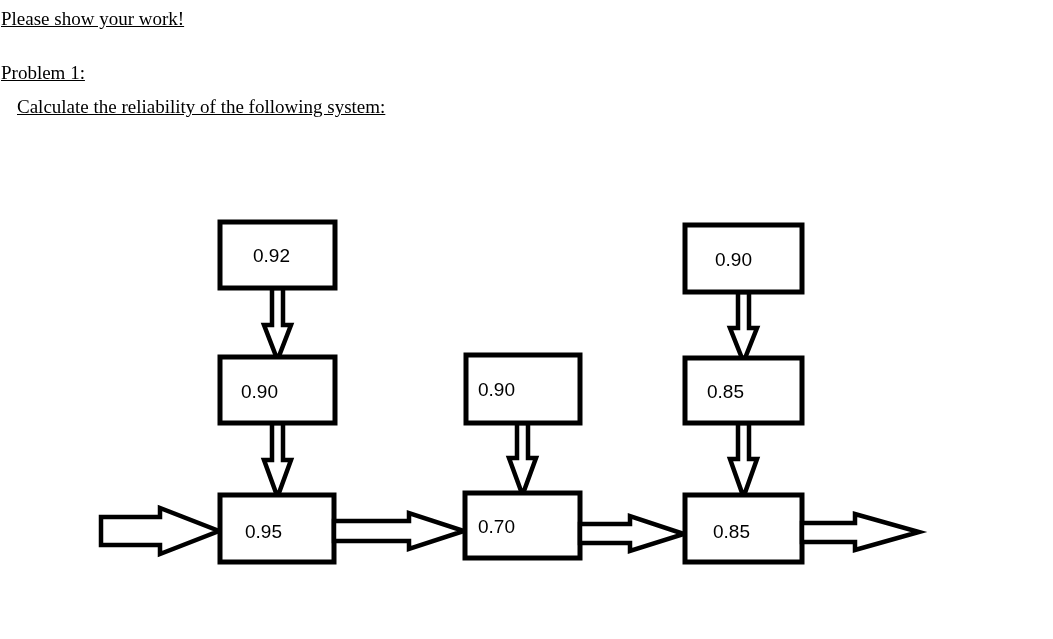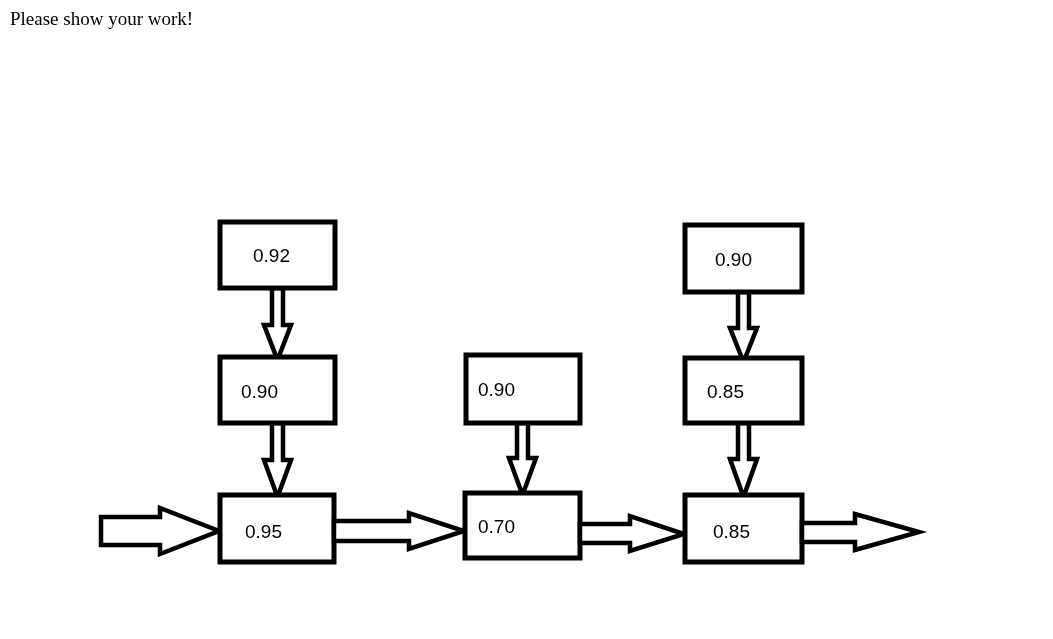--- a/index.html
+++ b/index.html
@@ -13,27 +13,28 @@
     width: 1053px;
     height: 639px;
     background: #ffffff;
     overflow: hidden;
     font-family: "Liberation Serif", "DejaVu Serif", serif;
   }
 
   
   .prose {
     position: absolute;
-    left: 10px;
+    left: 1px;
     top: 2px;
     width: 900px;
     color: #000000;
     font-family: "Liberation Serif", "DejaVu Serif", serif;
     font-size: 19px;
     line-height: 1.0;
+    text-decoration: underline;
   }
   .prose-line {
     white-space: pre;
     font-size: 19px;
     line-height: 34px;
     height: 34px;
   }
   .prose-line.blank {
     height: 20px;
     line-height: 20px;
@@ -73,20 +74,22 @@
   }
 </style>
 </head>
 <body>
 
 <div id="page">
 
   <div class="prose">
     <div class="prose-line">Please show your work!</div>
     <div class="prose-line blank"></div>
+    <div class="prose-line">Problem 1:</div>
+    <div class="prose-line indent">Calculate the reliability of the following system:</div>
   </div>
 
   <div id="diagram">
     <svg width="1053" height="639" viewBox="0 0 1053 639" xmlns="http://www.w3.org/2000/svg">
 
       <g>
         <path class="arrow-shape" d="M 101,517 L 160,517 L 160,508 L 219,531 L 160,554 L 160,545 L 101,545 Z"></path>
       </g>
 
       <g>

